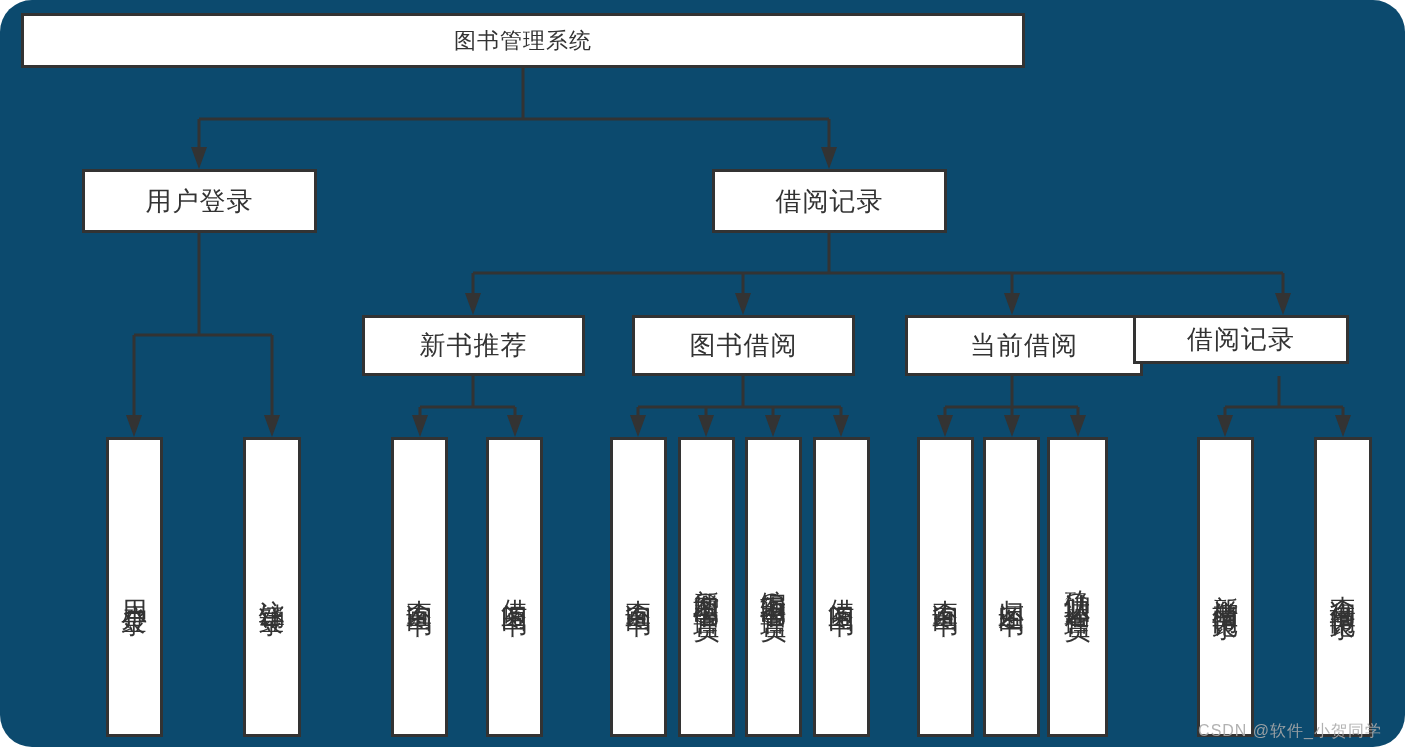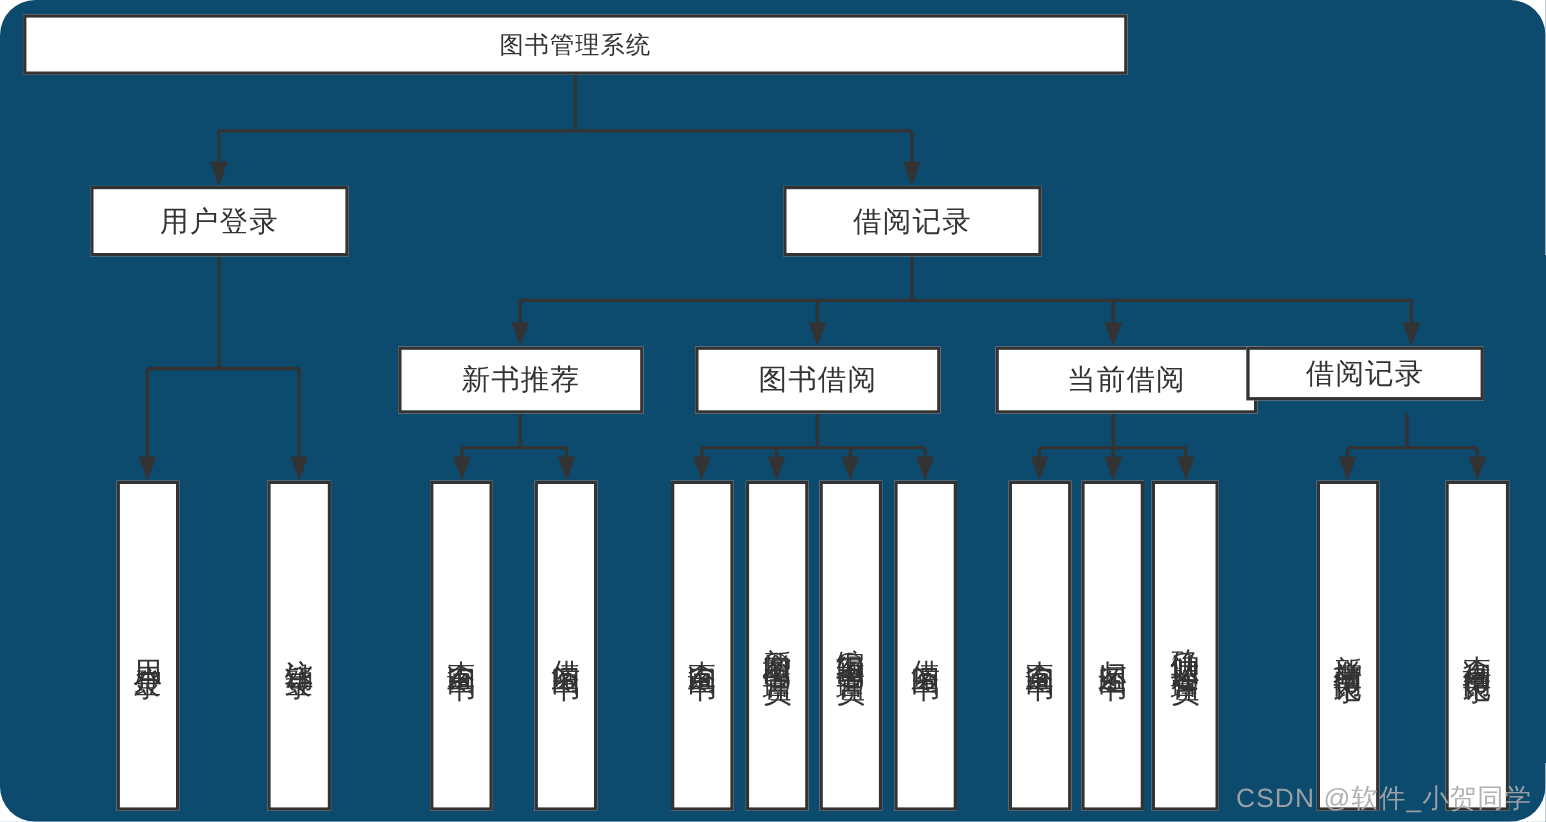--- a/index.html
+++ b/index.html
@@ -39,23 +39,23 @@
   .vtext {
     writing-mode: vertical-rl;
     text-orientation: mixed;
     font-size: 26px;
     letter-spacing: 4px;
     line-height: 1.1;
     white-space: nowrap;
   }
   .watermark {
     position: absolute;
-    right: 12px;
+    right: 23px;
     bottom: 5px;
-    font-size: 24px;
+    font-size: 16px;
     color: rgba(168, 168, 168, 0.9);
     letter-spacing: 1px;
     z-index: 5;
     white-space: nowrap;
   }
 </style>
 </head>
 <body>
 
 <div class="canvas">

